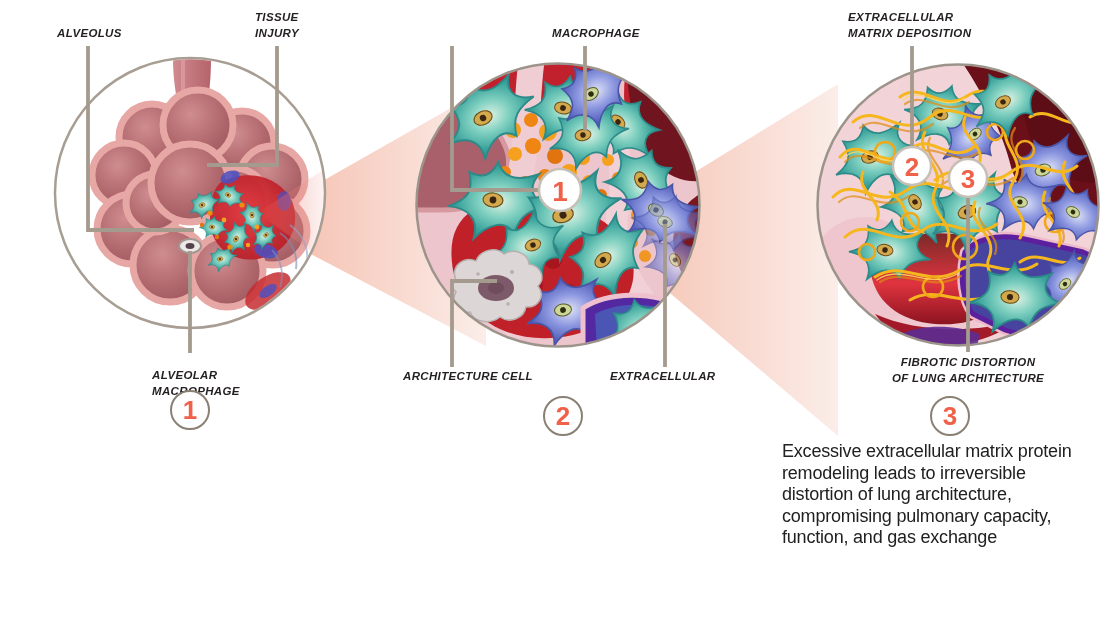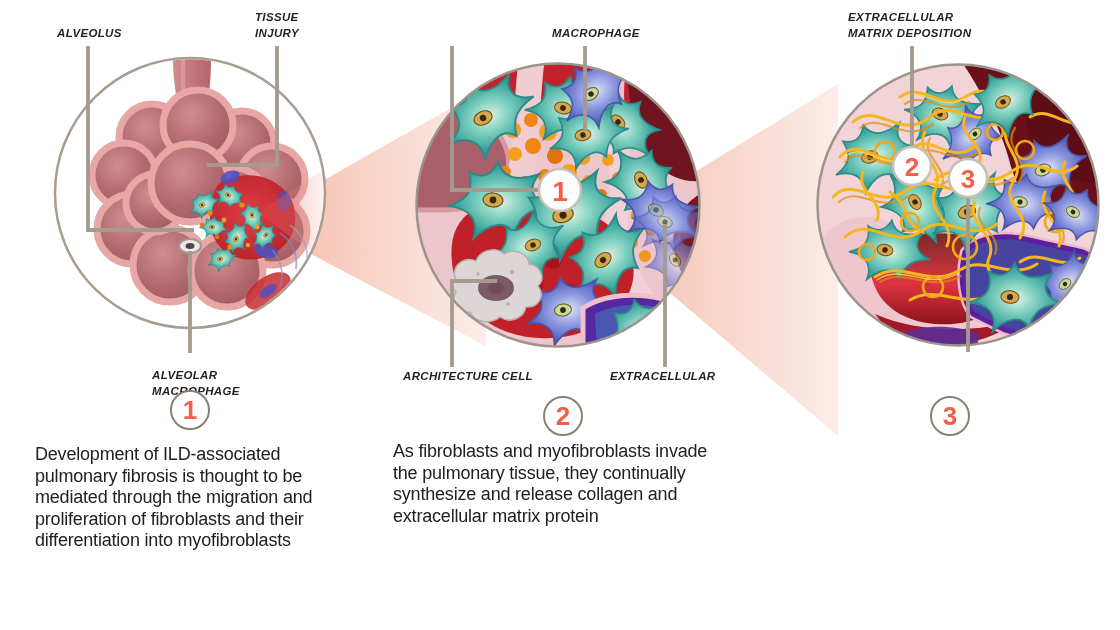--- a/index.html
+++ b/index.html
@@ -343,34 +343,32 @@
 INJURY</div>
   <div class="lbl" style="left:152px;top:368px">ALVEOLAR
 MACROPHAGE</div>
 
   <div class="lbl" style="left:552px;top:26px">MACROPHAGE</div>
   <div class="lbl" style="left:403px;top:369px">ARCHITECTURE CELL</div>
   <div class="lbl" style="left:610px;top:369px">EXTRACELLULAR</div>
 
   <div class="lbl" style="left:848px;top:10px">EXTRACELLULAR
 MATRIX DEPOSITION</div>
+  <div class="lbl center" style="left:858px;top:355px;width:220px">FIBROTIC DISTORTION
+OF LUNG ARCHITECTURE</div>
 
   <div class="stepnum" style="left:170px;top:390px">
     <span>1</span>
   </div>
   <div class="stepnum" style="left:543px;top:396px">
     <span>2</span>
   </div>
   <div class="stepnum" style="left:930px;top:396px">
     <span>3</span>
   </div>
 
-  <div class="desc" style="left:35px;top:444px">Development of ILD-associated
-pulmonary fibrosis is thought to be
-mediated through the migration and
-proliferation of fibroblasts and their
-differentiation into myofibroblasts</div>
-  <div class="desc" style="left:393px;top:441px">As fibroblasts and myofibroblasts invade
-the pulmonary tissue, they continually
-synthesize and release collagen and
-extracellular matrix protein</div>
+  <div class="desc" style="left:782px;top:441px">Excessive extracellular matrix protein
+remodeling leads to irreversible
+distortion of lung architecture,
+compromising pulmonary capacity,
+function, and gas exchange</div>
 
 </div>
 
 </body></html>

